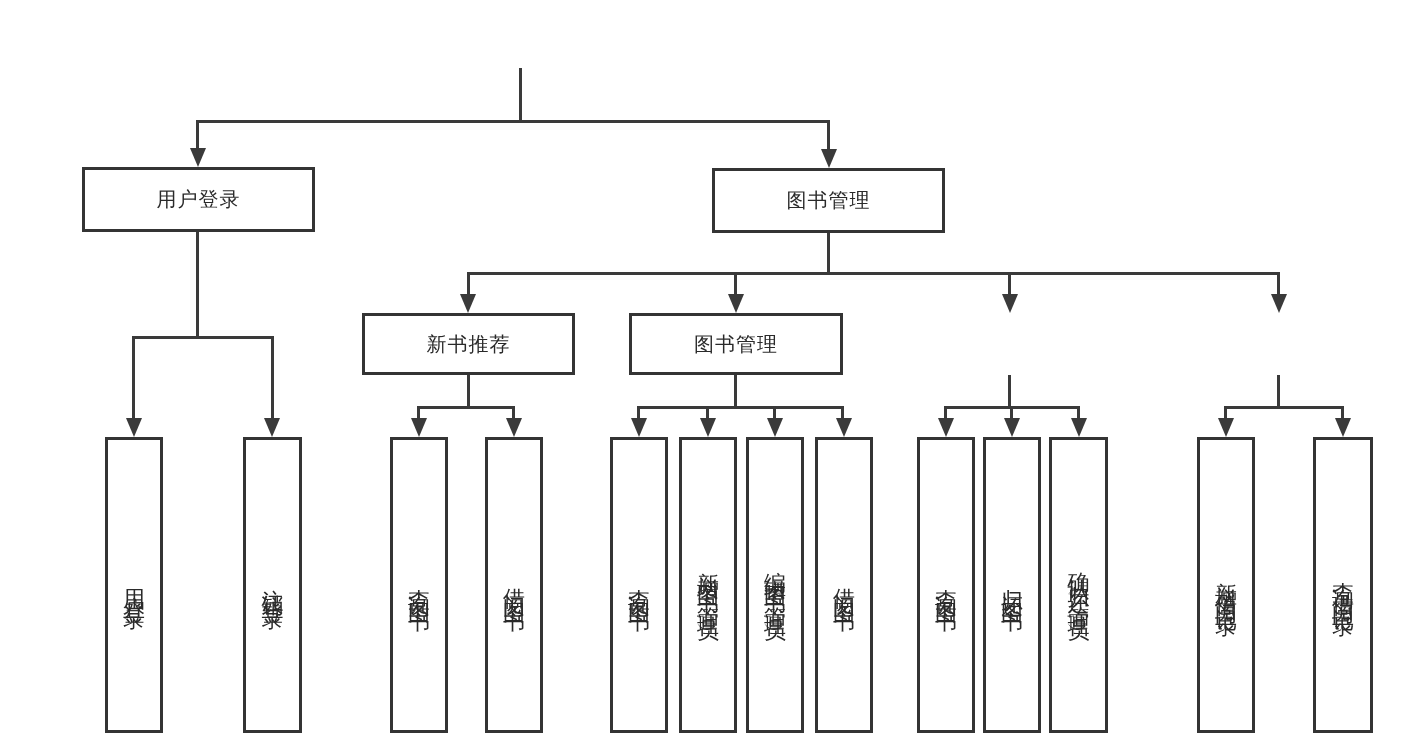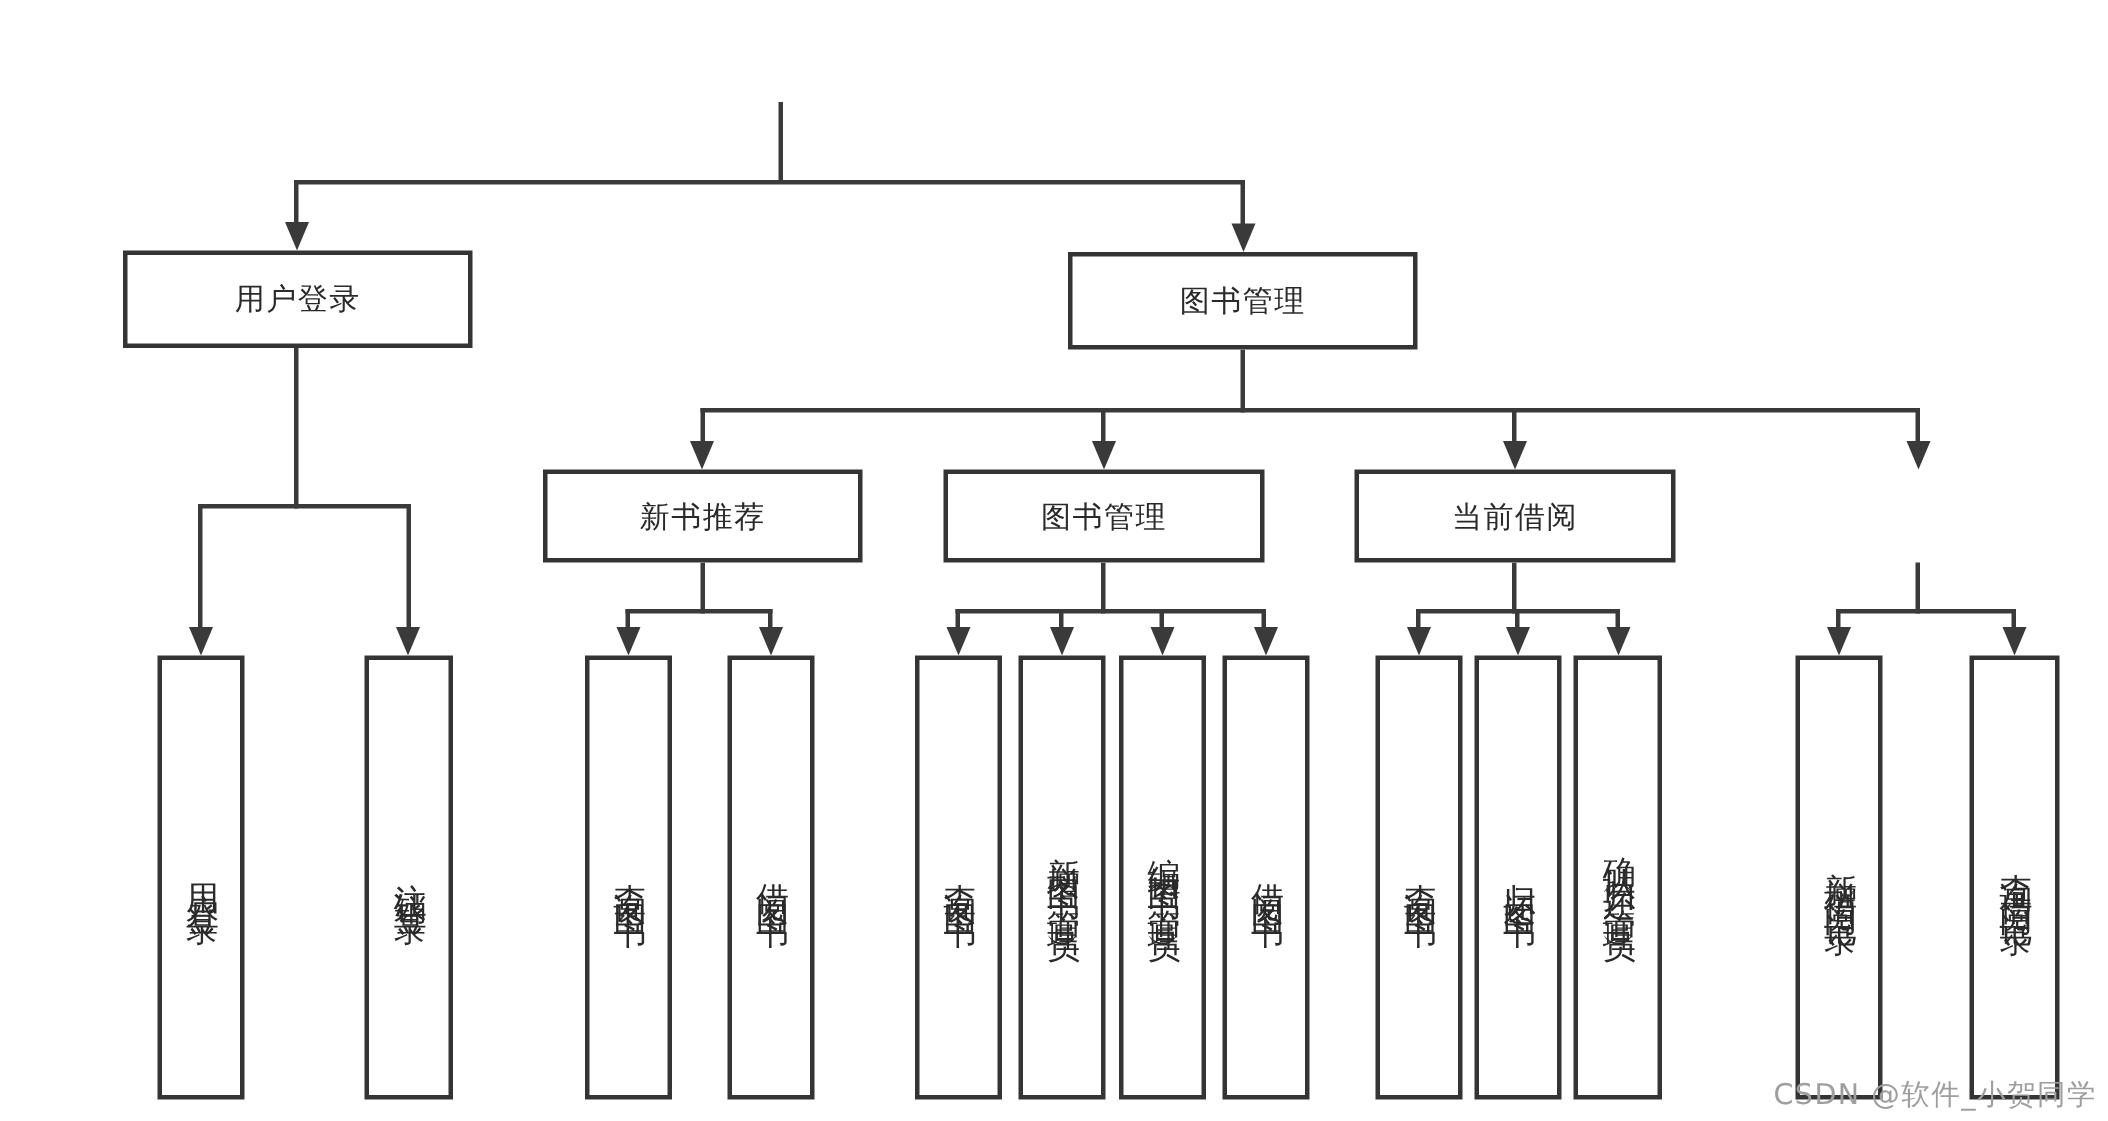--- a/index.html
+++ b/index.html
@@ -132,21 +132,20 @@
   <div class="vline" style="left:1341px;top:406px;height:15px"></div>
   <div class="arrow" style="left:1218px;top:418px"></div>
   <div class="arrow" style="left:1335px;top:418px"></div>
 
 
   <div class="box" style="left:82px;top:167px;width:233px;height:65px">用户登录</div>
   <div class="box" style="left:712px;top:168px;width:233px;height:65px">图书管理</div>
 
   <div class="box" style="left:362px;top:313px;width:213px;height:62px">新书推荐</div>
   <div class="box" style="left:629px;top:313px;width:214px;height:62px">图书管理</div>
-  <div class="box" style="left:903px;top:313px;width:214px;height:62px">当前借阅</div>
 
   <div class="vbox" style="left:105px;top:437px;width:58px;height:296px">
     <span class="vtext">用户登录</span>
   </div>
   <div class="vbox" style="left:243px;top:437px;width:59px;height:296px">
     <span class="vtext">注销登录</span>
   </div>
 
   <div class="vbox" style="left:390px;top:437px;width:58px;height:296px">
     <span class="vtext">查询图书</span>
@@ -178,15 +177,14 @@
     <span class="vtext">确认归还（管理员）</span>
   </div>
 
   <div class="vbox" style="left:1197px;top:437px;width:58px;height:296px">
     <span class="vtext">新增借阅记录</span>
   </div>
   <div class="vbox" style="left:1313px;top:437px;width:60px;height:296px">
     <span class="vtext">查询借阅记录</span>
   </div>
 
-  <div class="watermark">CSDN @软件_小贺同学</div>
 
 </div>
 
 </body></html>

